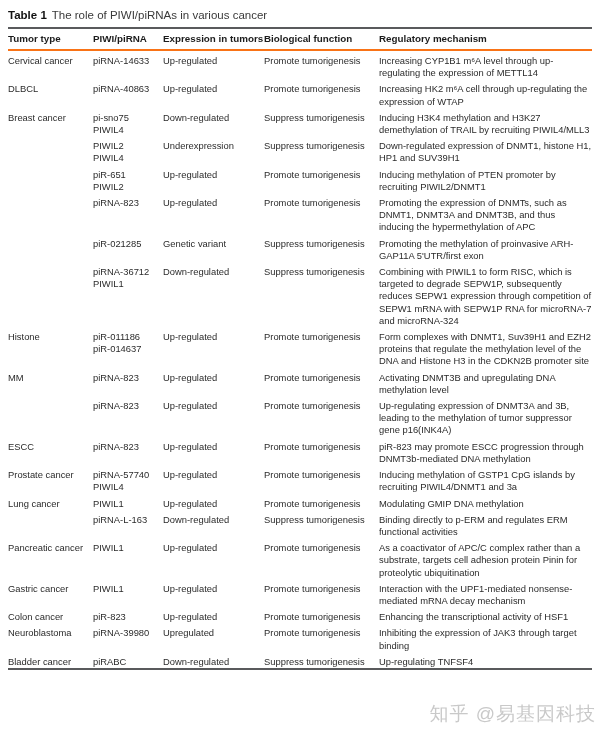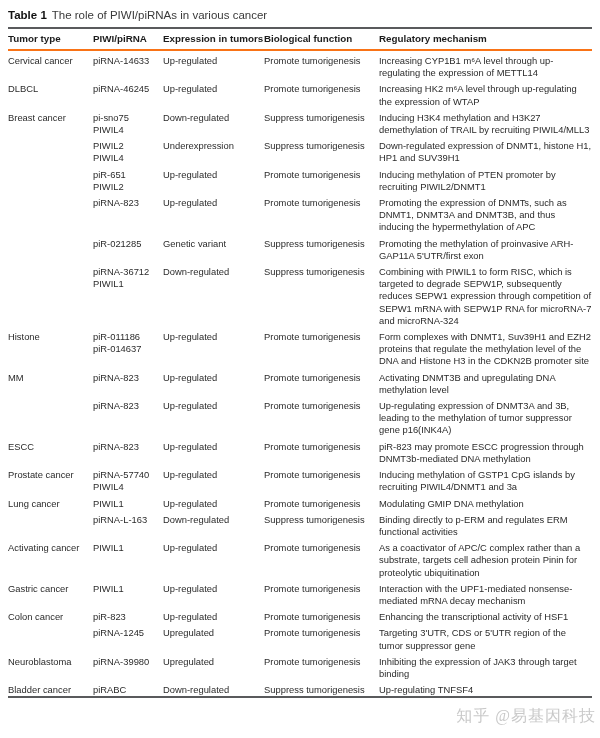--- a/index.html
+++ b/index.html
@@ -48,24 +48,24 @@
     line-height: 12.2px;
     padding: 4px 6px 0 0;
     color: #2b2b2b;
   }
   .cancer-table td.col-piwi { white-space: pre-line; }
   .cancer-table td.col-mech { padding-right: 0; }
   .watermark {
     position: absolute;
     right: 4px;
     bottom: 11px;
-    font-size: 16px;
+    font-size: 19px;
     letter-spacing: 1px;
     color: #c9c9c9;
-    font-family: Liberation Serif, serif;
+    font-family: Liberation Sans, sans-serif;
     pointer-events: none;
   }
 </style>
 </head>
 <body>
 
 <div class="page">
 
   <div class="title-block">
     <span class="title-label">Table 1</span><span>The role of PIWI/piRNAs in various cancer</span>
@@ -92,24 +92,24 @@
   <tr>
     <td class="col-tumor">Cervical cancer</td>
     <td class="col-piwi">piRNA-14633</td>
     <td class="col-expr">Up-regulated</td>
     <td class="col-func">Promote tumorigenesis</td>
     <td class="col-mech">Increasing CYP1B1 m⁶A level through up-regulating the expression of METTL14</td>
   </tr>
 
   <tr>
     <td class="col-tumor">DLBCL</td>
-    <td class="col-piwi">piRNA-46245</td>
-    <td class="col-expr">Up-regulated</td>
-    <td class="col-func">Promote tumorigenesis</td>
-    <td class="col-mech">Increasing HK2 m⁶A level through up-regulating the expression of WTAP</td>
+    <td class="col-piwi">piRNA-40863</td>
+    <td class="col-expr">Up-regulated</td>
+    <td class="col-func">Promote tumorigenesis</td>
+    <td class="col-mech">Increasing HK2 m⁶A cell through up-regulating the expression of WTAP</td>
   </tr>
 
   <tr>
     <td class="col-tumor">Breast cancer</td>
     <td class="col-piwi">pi-sno75
 PIWIL4</td>
     <td class="col-expr">Down-regulated</td>
     <td class="col-func">Suppress tumorigenesis</td>
     <td class="col-mech">Inducing H3K4 methylation and H3K27 demethylation of TRAIL by recruiting PIWIL4/MLL3</td>
   </tr>
@@ -210,21 +210,21 @@
   <tr>
     <td class="col-tumor"></td>
     <td class="col-piwi">piRNA-L-163</td>
     <td class="col-expr">Down-regulated</td>
     <td class="col-func">Suppress tumorigenesis</td>
     <td class="col-mech">Binding directly to p-ERM and regulates ERM functional activities</td>
   </tr>
 
 
   <tr>
-    <td class="col-tumor">Activating cancer</td>
+    <td class="col-tumor">Pancreatic cancer</td>
     <td class="col-piwi">PIWIL1</td>
     <td class="col-expr">Up-regulated</td>
     <td class="col-func">Promote tumorigenesis</td>
     <td class="col-mech">As a coactivator of APC/C complex rather than a substrate, targets cell adhesion protein Pinin for proteolytic ubiquitination</td>
   </tr>
 
   <tr>
     <td class="col-tumor">Gastric cancer</td>
     <td class="col-piwi">PIWIL1</td>
     <td class="col-expr">Up-regulated</td>
@@ -233,27 +233,20 @@
   </tr>
 
   <tr>
     <td class="col-tumor">Colon cancer</td>
     <td class="col-piwi">piR-823</td>
     <td class="col-expr">Up-regulated</td>
     <td class="col-func">Promote tumorigenesis</td>
     <td class="col-mech">Enhancing the transcriptional activity of HSF1</td>
   </tr>
 
-  <tr>
-    <td class="col-tumor"></td>
-    <td class="col-piwi">piRNA-1245</td>
-    <td class="col-expr">Upregulated</td>
-    <td class="col-func">Promote tumorigenesis</td>
-    <td class="col-mech">Targeting 3'UTR, CDS or 5'UTR region of the tumor suppressor gene</td>
-  </tr>
 
   <tr>
     <td class="col-tumor">Neuroblastoma</td>
     <td class="col-piwi">piRNA-39980</td>
     <td class="col-expr">Upregulated</td>
     <td class="col-func">Promote tumorigenesis</td>
     <td class="col-mech">Inhibiting the expression of JAK3 through target binding</td>
   </tr>
 
   <tr>

